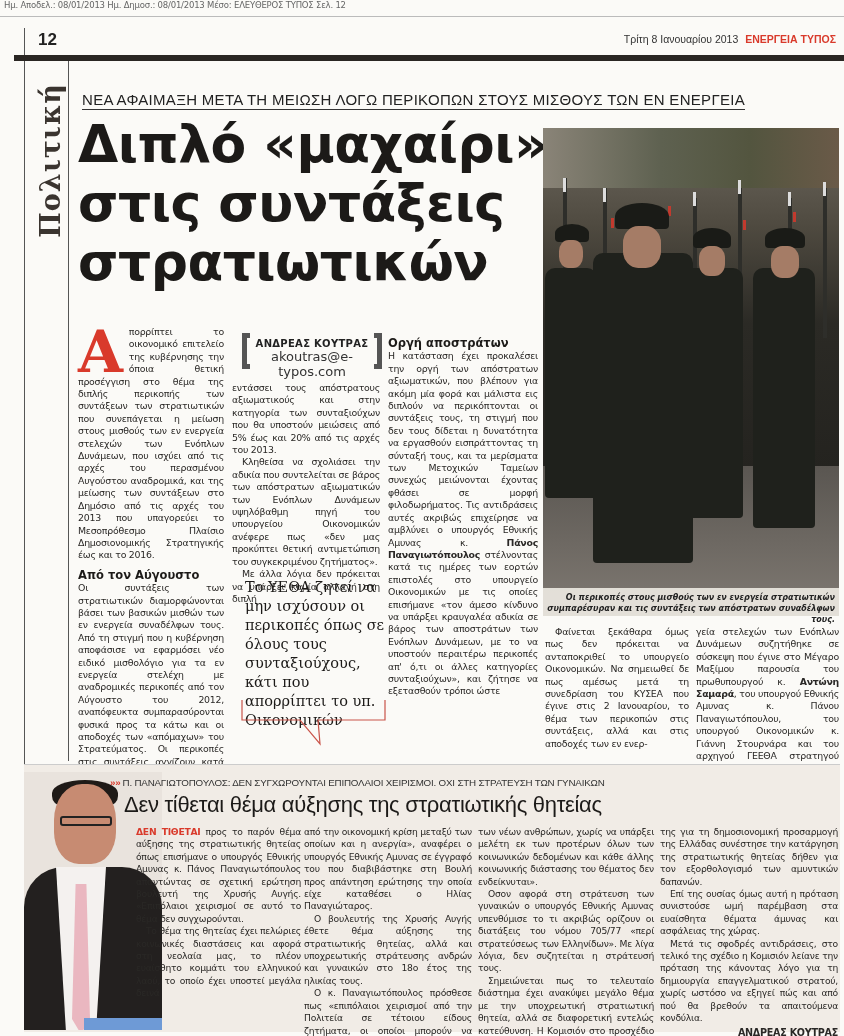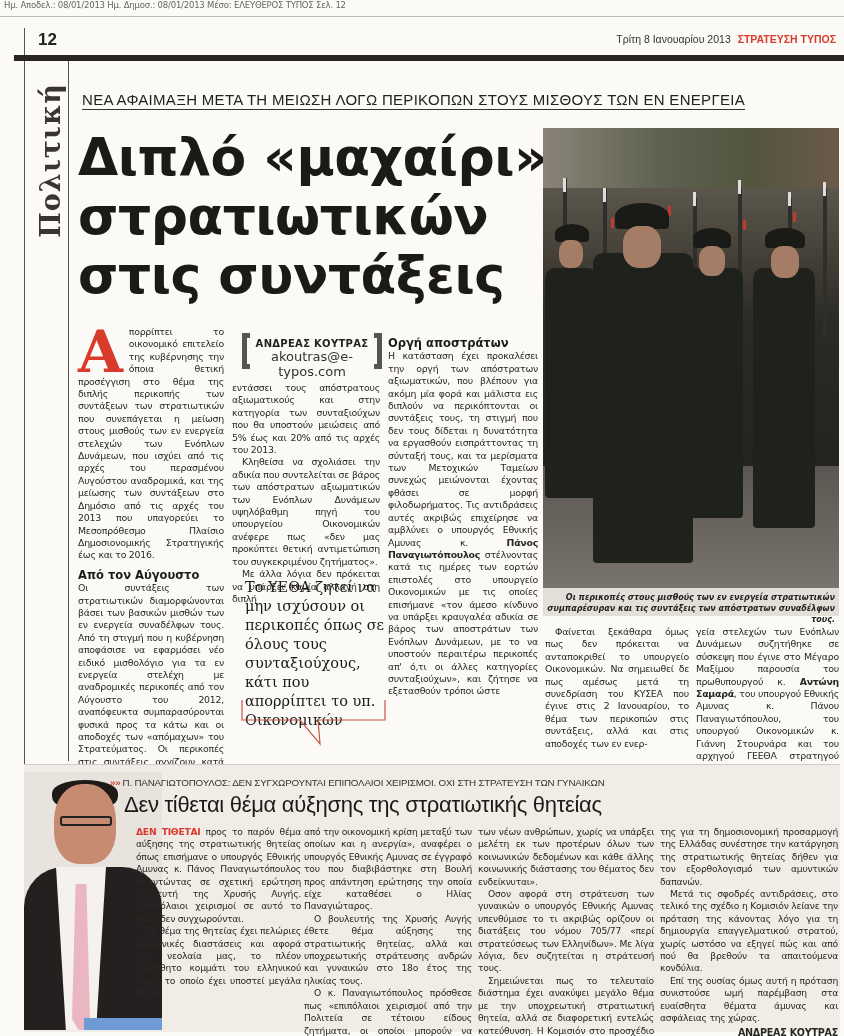--- a/index.html
+++ b/index.html
@@ -8,21 +8,21 @@
   .top-rule { position: absolute; left: 0; right: 0; top: 16px; border-top: 1px solid #bbb; }
   .page-num { position: absolute; left: 38px; top: 30px; font-weight: bold; font-size: 17px; color: #222; font-family: "Liberation Sans", sans-serif; }
   .page-date { position: absolute; right: 8px; top: 33px; font-size: 10.5px; color: #333; font-family: "Liberation Sans", sans-serif; }
   .page-date .brand { color: #d93a2b; font-weight: bold; margin-left: 4px; }
   .header-bar { position: absolute; left: 14px; right: 0; top: 55px; height: 6px; background: #2a2623; }
   .left-rule { position: absolute; left: 24px; top: 28px; bottom: 8px; border-left: 1px solid #555; }
   .side-label { position: absolute; left: 30px; top: 80px; width: 40px; height: 160px; display: flex; align-items: center; justify-content: center; }
   .side-label span { display: block; transform: rotate(-90deg); font-family: "DejaVu Serif", serif; font-weight: bold; font-size: 27px; color: #3a342f; white-space: nowrap; letter-spacing: 1px; }
   .inner-rule { position: absolute; left: 68px; top: 61px; height: 700px; border-left: 1px solid #555; }
   .kicker { position: absolute; left: 82px; top: 91px; font-size: 15px; color: #222; border-bottom: 1px solid #333; padding-bottom: 1px; letter-spacing: 0.3px; white-space: nowrap; font-family: "Liberation Sans", sans-serif; }
-  .headline { position: absolute; left: 78px; top: 128px; width: 470px; font-family: "DejaVu Sans", sans-serif; font-weight: bold; font-size: 52px; line-height: 59px; color: #1c1a18; letter-spacing: -0.5px; }
+  .headline { position: absolute; left: 78px; top: 115px; width: 470px; font-family: "DejaVu Sans", sans-serif; font-weight: bold; font-size: 52px; line-height: 59px; color: #1c1a18; letter-spacing: -0.5px; }
   .photo { position: absolute; left: 543px; top: 128px; width: 296px; height: 488px; overflow: hidden; background: linear-gradient(180deg, #6f6a60 0%, #4f4a40 20%, #2b2a25 40%, #24231f 70%, #565149 86%, #75706a 100%); }
   .photo .sky { position: absolute; left: 0; top: 0; width: 100%; height: 60px; background: linear-gradient(90deg, #8a8478 0%, #5e6150 40%, #53553f 70%, #6a5a48 100%); }
   .photo .road { position: absolute; left: 0; bottom: 0; width: 100%; height: 150px; background: linear-gradient(180deg, #5a5651 0%, #807a73 100%); }
   .photo .soldier { position: absolute; background: #1f211c; border-radius: 10px 10px 4px 4px; }
   .photo .cap { position: absolute; background: #1a1b17; border-radius: 50% 50% 4px 4px; }
   .photo .face { position: absolute; background: #a57c66; border-radius: 40%; }
   .photo .rifle { position: absolute; width: 4px; background: #2e2e2a; }
   .photo .bayonet { position: absolute; width: 3px; height: 14px; background: #ddd; }
   .photo .plume { position: absolute; width: 3px; height: 10px; background: #c23a2e; }
   .caption { position: absolute; left: 543px; top: 588px; width: 296px; height: 28px; background: rgba(235,232,225,0.92); font-size: 8px; font-weight: bold; font-style: italic; text-align: right; padding: 4px 4px; line-height: 11px; color: #222; }
@@ -59,34 +59,34 @@
 </head>
 <body>
 
 <div class="meta">Ημ. Αποδελ.: 08/01/2013 Ημ. Δημοσ.: 08/01/2013 Μέσο: ΕΛΕΥΘΕΡΟΣ ΤΥΠΟΣ Σελ. 12</div>
 <div class="top-rule"></div>
 <div class="left-rule"></div>
 
 <div class="page-num">12</div>
 <div class="page-date">
   <span>Τρίτη 8 Ιανουαρίου 2013</span>
-  <span class="brand">ΣΤΡΑΤΕΥΣΗ ΤΥΠΟΣ</span>
+  <span class="brand">ΕΝΕΡΓΕΙΑ ΤΥΠΟΣ</span>
 </div>
 <div class="header-bar"></div>
 
 <div class="side-label">
   <span>Πολιτική</span>
 </div>
 <div class="inner-rule"></div>
 
 <div class="kicker">ΝΕΑ ΑΦΑΙΜΑΞΗ ΜΕΤΑ ΤΗ ΜΕΙΩΣΗ ΛΟΓΩ ΠΕΡΙΚΟΠΩΝ ΣΤΟΥΣ ΜΙΣΘΟΥΣ ΤΩΝ ΕΝ ΕΝΕΡΓΕΙΑ</div>
 <div class="headline">
   <div>Διπλό «μαχαίρι»</div>
+  <div>στις συντάξεις</div>
   <div>στρατιωτικών</div>
-  <div>στις συντάξεις</div>
 </div>
 
 <div class="photo">
   <div class="sky"></div>
   <div class="road"></div>
   <div class="rifle" style="left:20px;top:50px;height:140px;"></div>
   <div class="bayonet" style="left:20px;top:50px;"></div>
   <div class="rifle" style="left:60px;top:60px;height:130px;"></div>
   <div class="bayonet" style="left:60px;top:60px;"></div>
   <div class="rifle" style="left:150px;top:70px;height:120px;"></div>
@@ -181,16 +181,16 @@
 </div>
 
 <div class="col" style="left:478px;top:826px;width:176px;font-size:9.2px;line-height:12.4px;">
   <p>των νέων ανθρώπων, χωρίς να υπάρξει μελέτη εκ των προτέρων όλων των κοινωνικών δεδομένων και κάθε άλλης κοινωνικής διάστασης του θέματος δεν ενδείκνυται».</p>
   <p class="indent">Οσον αφορά στη στράτευση των γυναικών ο υπουργός Εθνικής Αμυνας υπενθύμισε το τι ακριβώς ορίζουν οι διατάξεις του νόμου 705/77 «περί στρατεύσεως των Ελληνίδων». Με λίγα λόγια, δεν συζητείται η στράτευσή τους.</p>
   <p class="indent">Σημειώνεται πως το τελευταίο διάστημα έχει ανακύψει μεγάλο θέμα με την υποχρεωτική στρατιωτική θητεία, αλλά σε διαφορετική εντελώς κατεύθυνση. Η Κομισιόν στο προσχέδιο της έκθεσής</p>
 </div>
 
 <div class="col" style="left:660px;top:826px;width:178px;font-size:9.2px;line-height:12.4px;">
   <p>της για τη δημοσιονομική προσαρμογή της Ελλάδας συνέστησε την κατάργηση της στρατιωτικής θητείας δήθεν για τον εξορθολογισμό των αμυντικών δαπανών.</p>
+  <p class="indent">Επί της ουσίας όμως αυτή η πρόταση συνιστούσε ωμή παρέμβαση στα ευαίσθητα θέματα άμυνας και ασφάλειας της χώρας.</p>
   <p class="indent">Μετά τις σφοδρές αντιδράσεις, στο τελικό της σχέδιο η Κομισιόν λείανε την πρόταση της κάνοντας λόγο για τη δημιουργία επαγγελματικού στρατού, χωρίς ωστόσο να εξηγεί πώς και από πού θα βρεθούν τα απαιτούμενα κονδύλια.</p>
-  <p class="indent">Επί της ουσίας όμως αυτή η πρόταση συνιστούσε ωμή παρέμβαση στα ευαίσθητα θέματα άμυνας και ασφάλειας της χώρας.</p>
   <p class="author-sign">ΑΝΔΡΕΑΣ ΚΟΥΤΡΑΣ</p>
 </div>
 
 </body></html>

